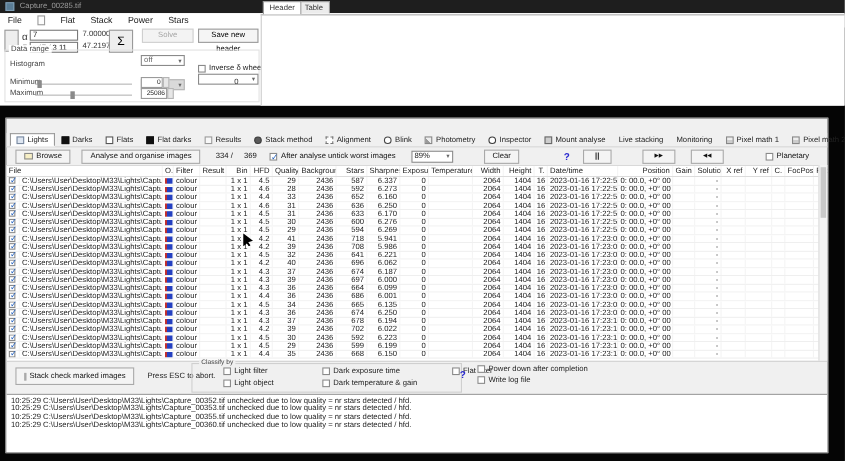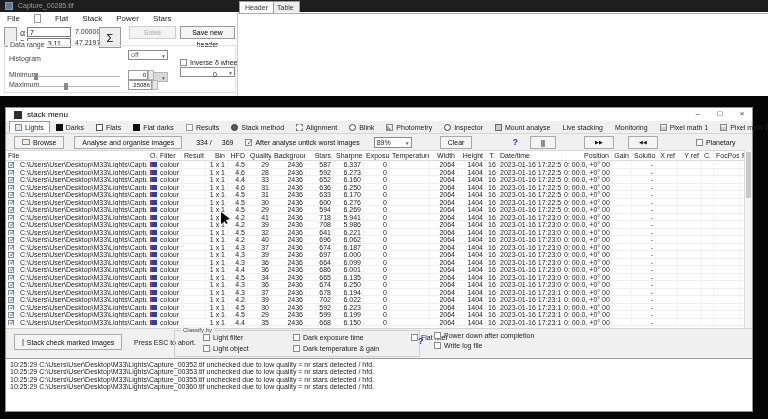--- a/index.html
+++ b/index.html
@@ -131,27 +131,20 @@
     <div class="abs thumb" style="left:64px;top:83px"></div>
     <div class="abs spin" style="left:128px;top:80px;width:24px;height:10px">25086</div>
     <div class="abs spinarr" style="left:152px;top:80px;height:10px"></div>
 
     <div class="nb-content"></div>
     <div class="nb-tab active" style="left:239px">Header</div>
     <div class="nb-tab" style="left:271px">Table</div>
   </div>
 
   <div class="sw">
-    <div class="sw-title">
-      <span class="appicon"></span>
-      <span class="t">stack menu</span>
-      <span class="winbtn" style="right:44px">–</span>
-      <span class="winbtn" style="right:22px">□</span>
-      <span class="winbtn" style="right:0">×</span>
-    </div>
 
     <div class="sw-tabs">
         <div class="swtab active">
           <span class="ti lights-icon"></span>
           <span>Lights</span>
         </div>
         <div class="swtab">
           <span class="ti darks-icon"></span>
           <span>Darks</span>
         </div>

